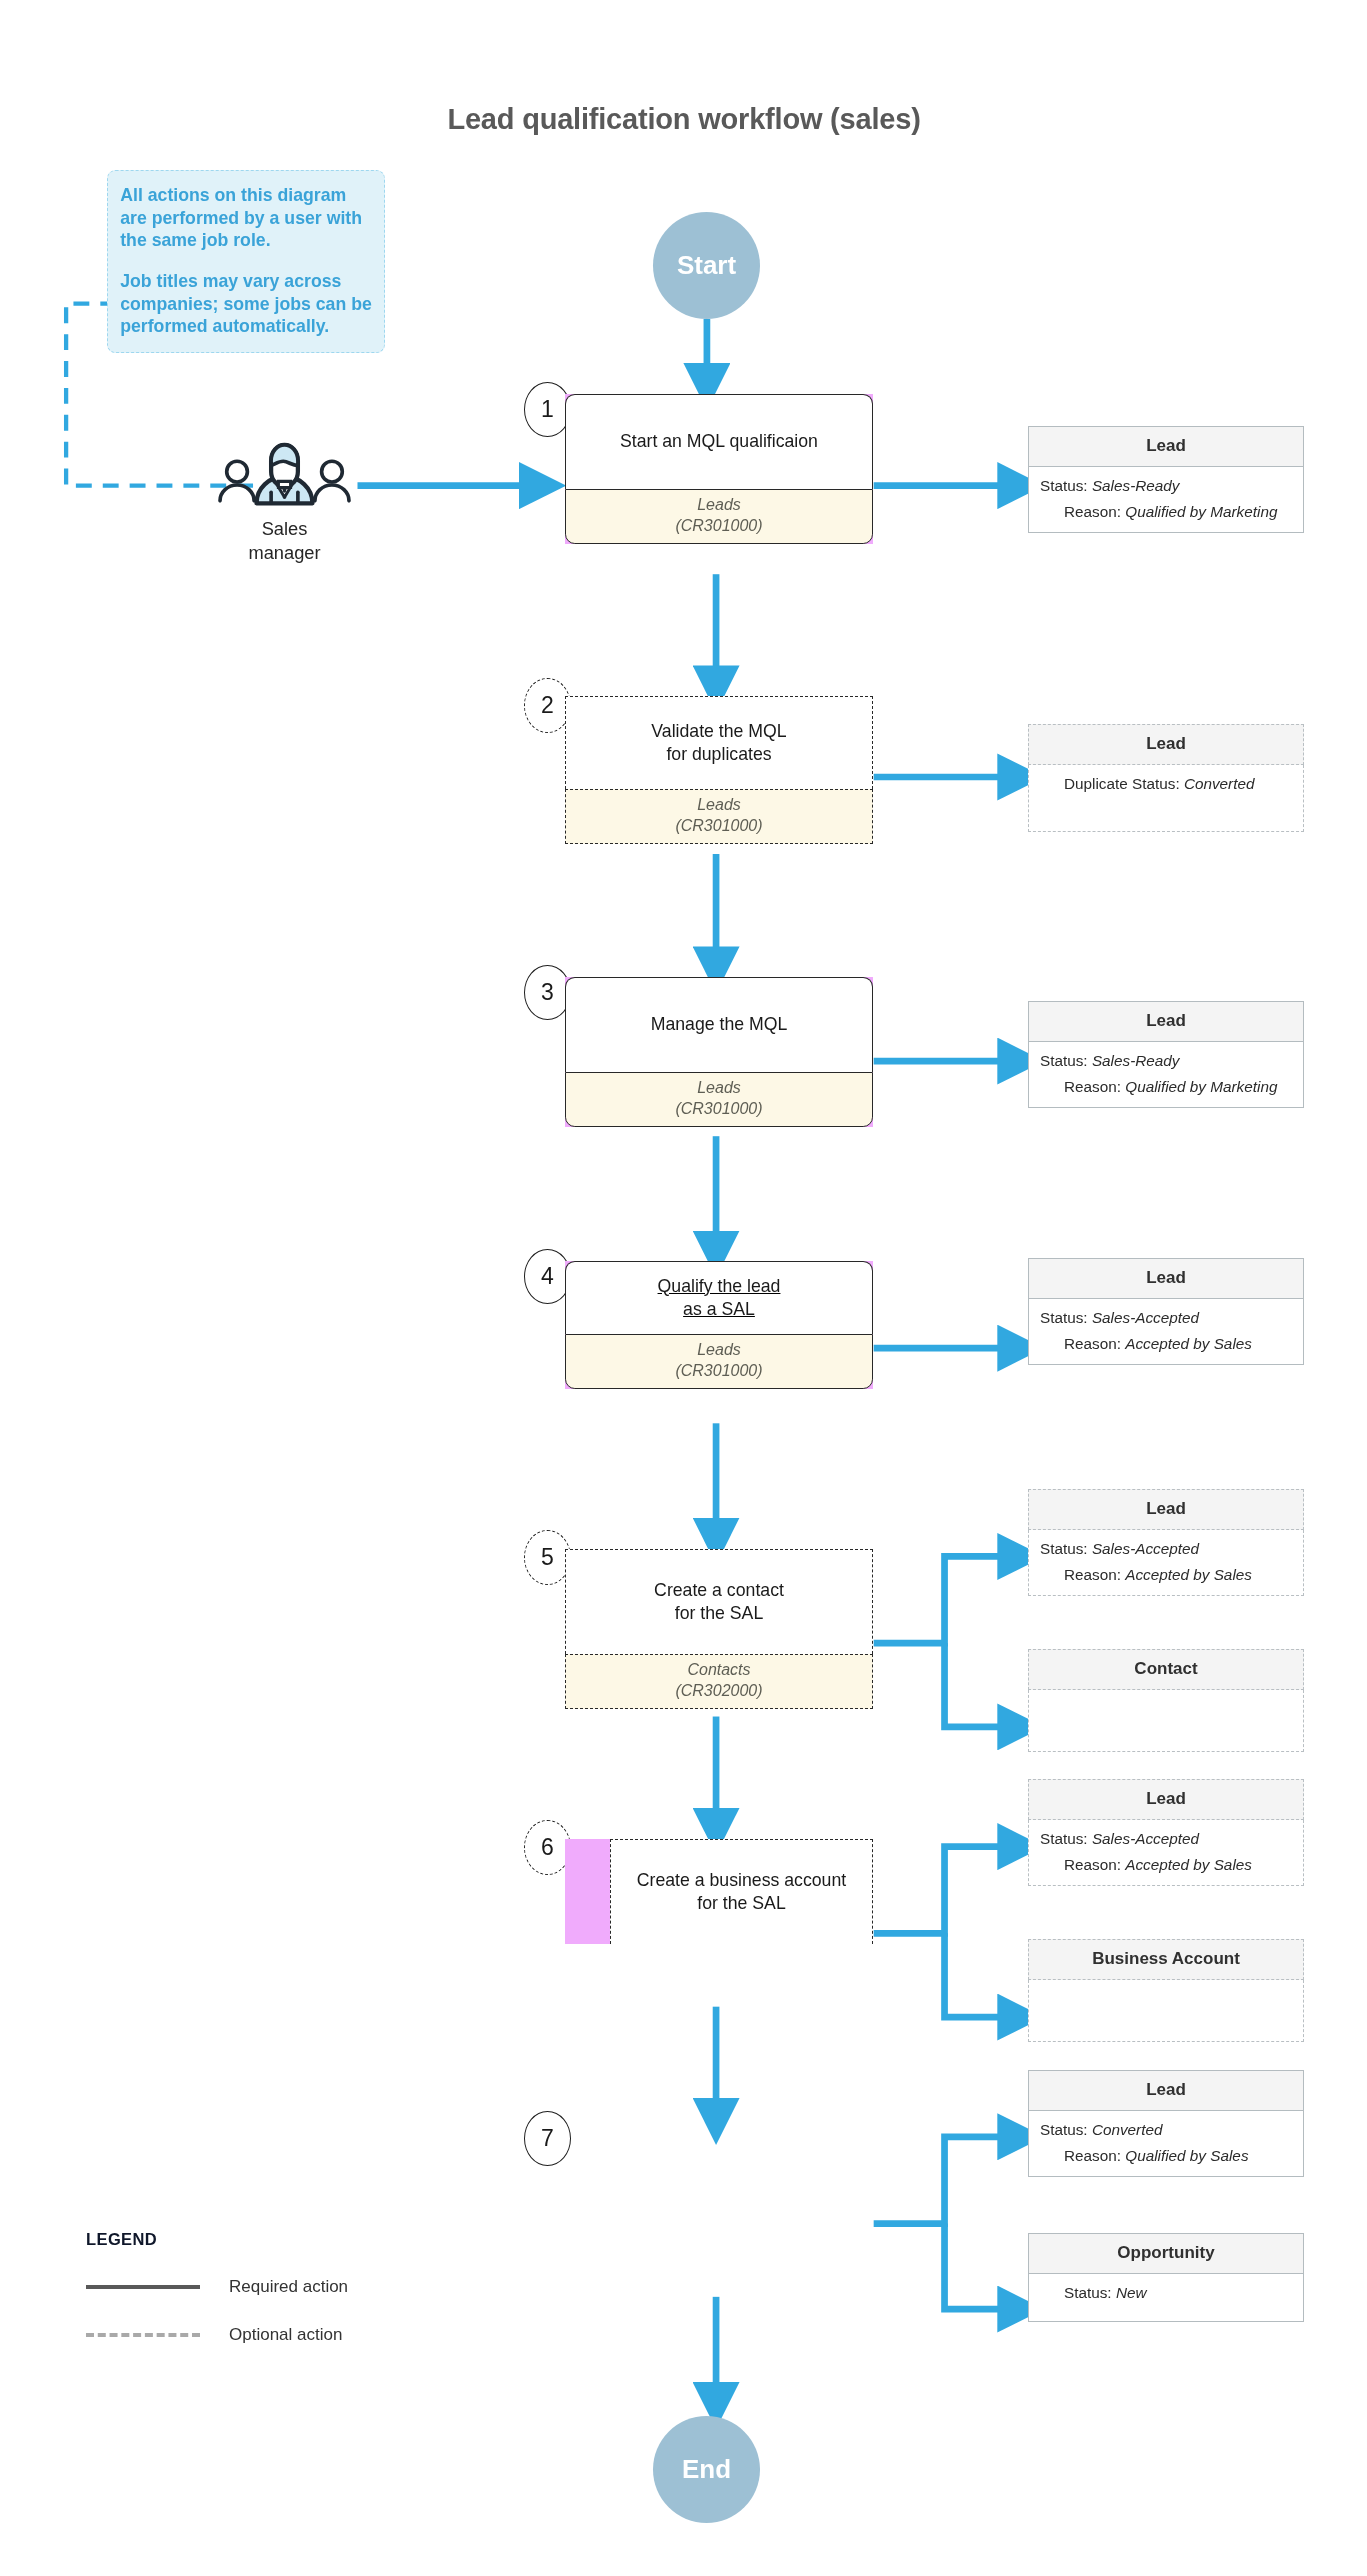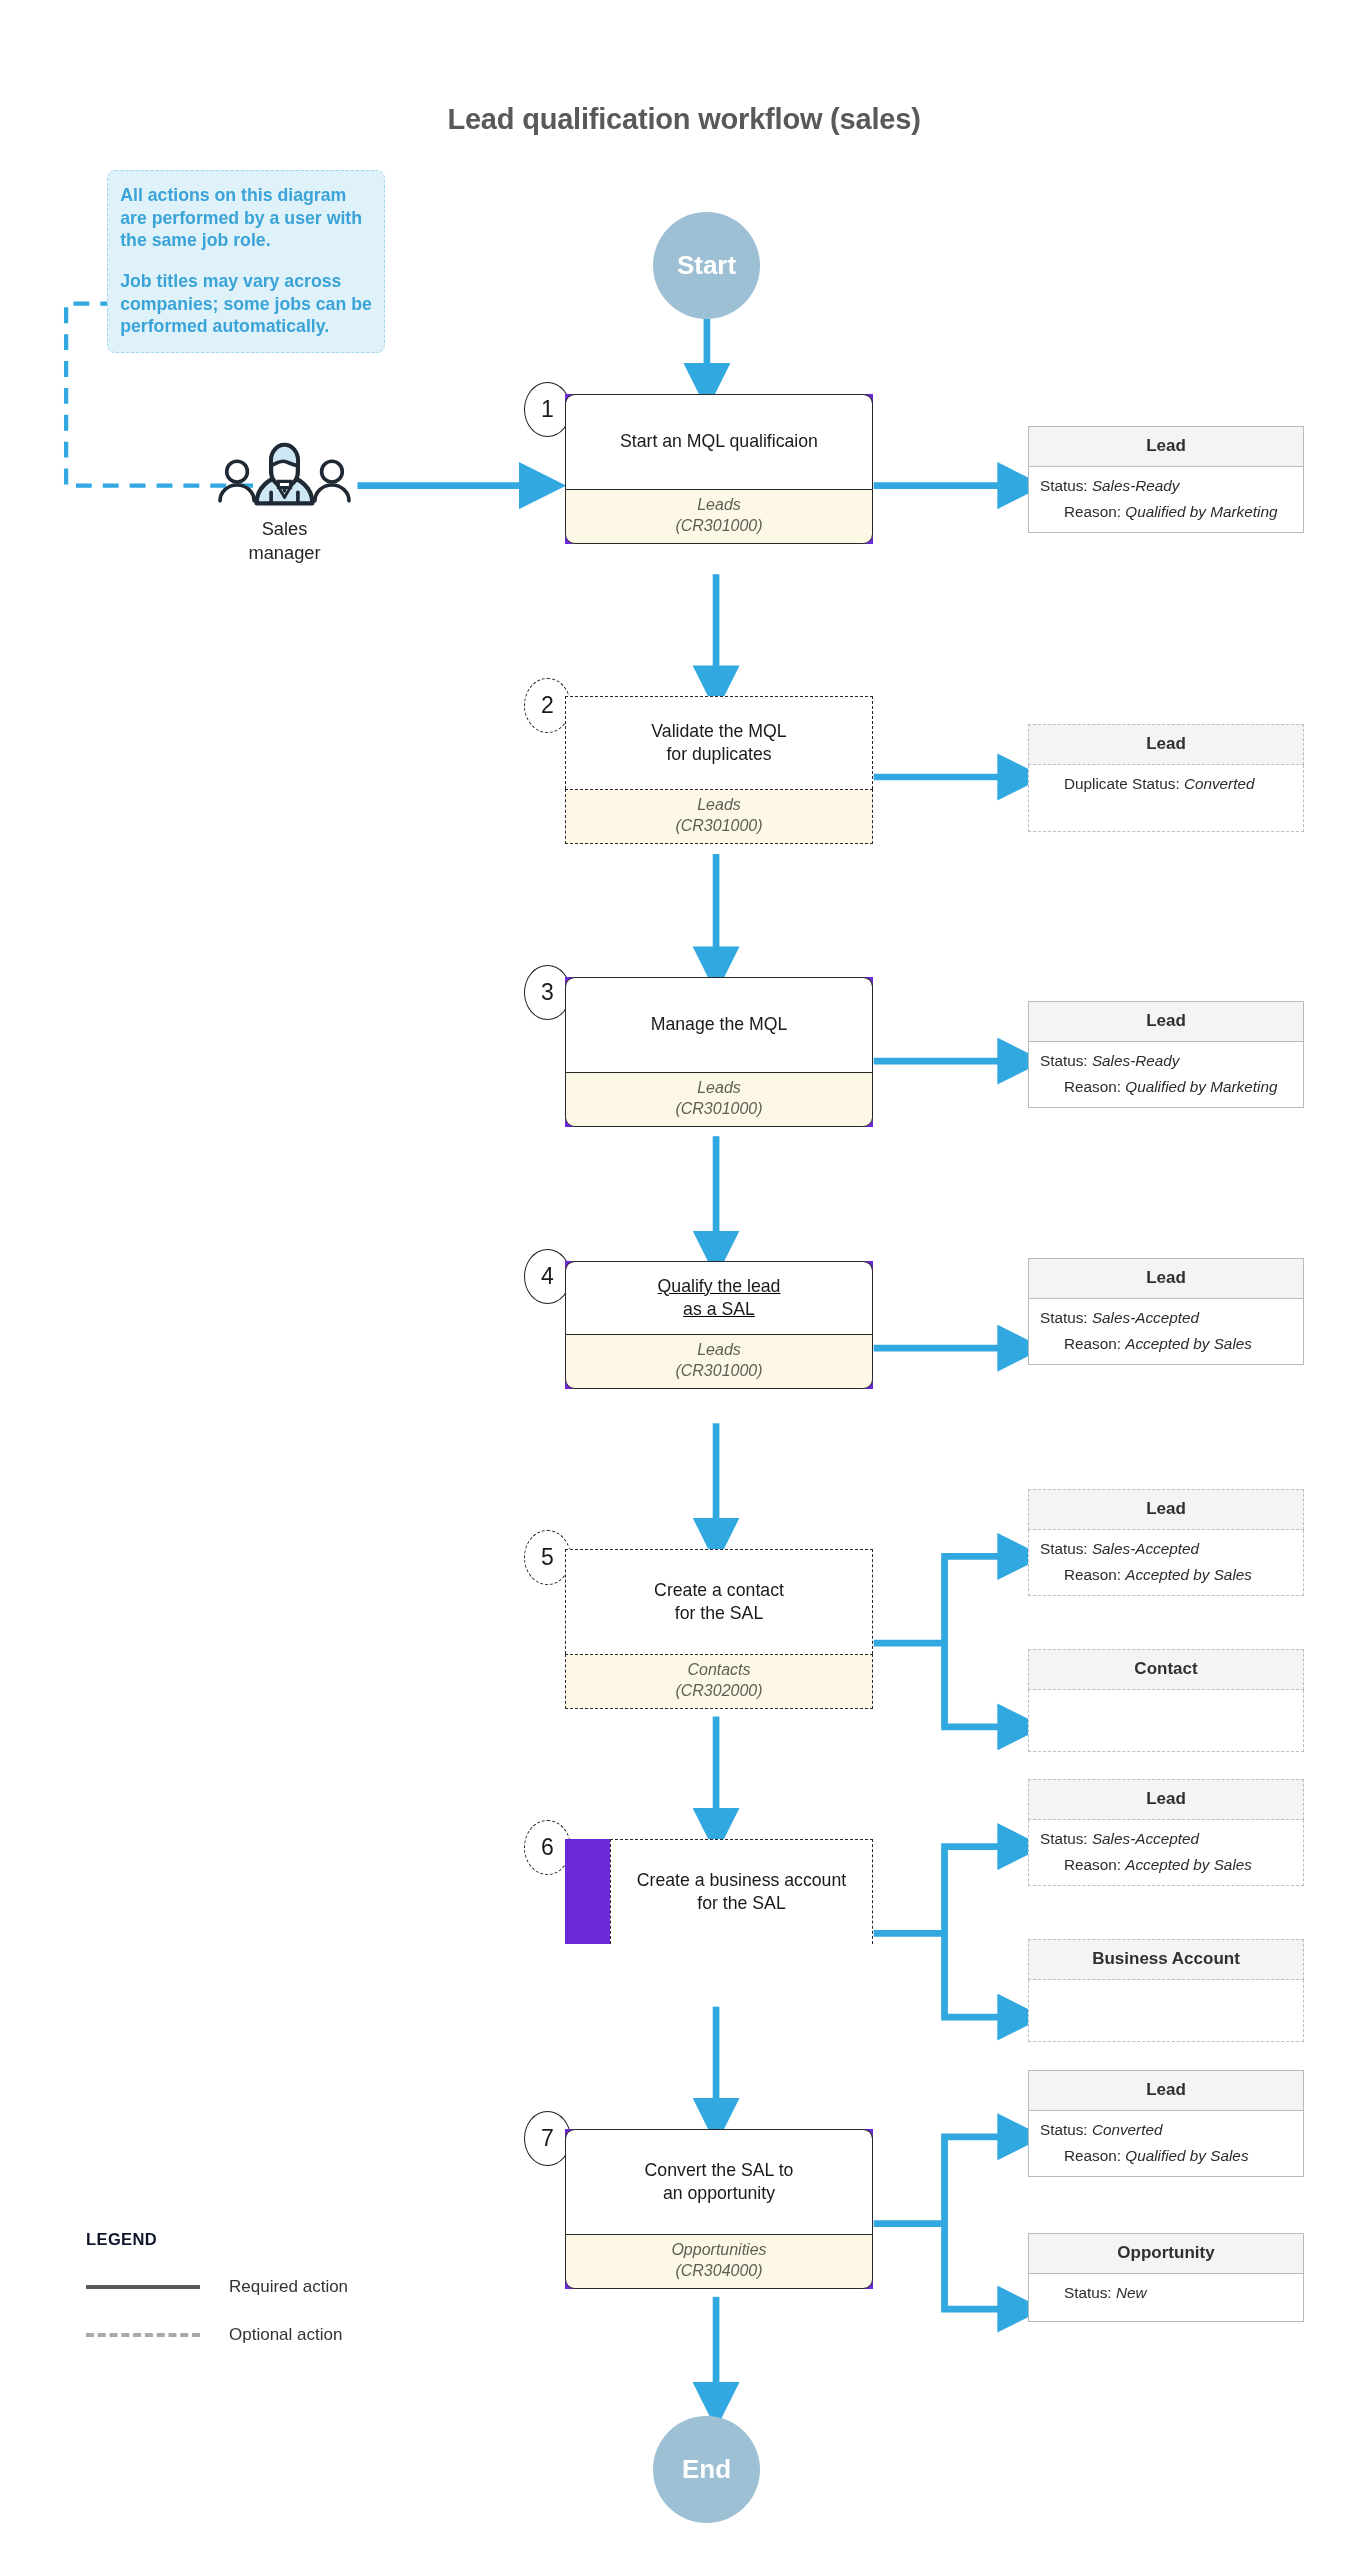--- a/index.html
+++ b/index.html
@@ -70,21 +70,21 @@
     align-items: center;
     justify-content: center;
   }
   #start-node { left: 653px; top: 212px; width: 107px; height: 107px; }
   #end-node   { left: 653px; top: 2416px; width: 107px; height: 107px; }
 
   
   .step {
     box-sizing: border-box;
     width: 308px;
-    background: #6d28d9;
+    background: #f0abfc;
   }
   .step-main {
     box-sizing: border-box;
     width: 100%;
     background: #ffffff;
     display: flex;
     align-items: center;
     justify-content: center;
     text-align: center;
   }
@@ -362,32 +362,20 @@
   <div class="abs node-layer step optional" id="step-6" style="left:565px; top:1839px;padding-left:45px;">
     <div class="step-main" style="height:105px;">
       <div class="step-title">
         <div>Create a business account</div>
         <div>for the SAL</div>
       </div>
     </div>
   </div>
 
   <div class="abs node-layer step-badge required" style="left:524px; top:2111px;">7</div>
-  <div class="abs node-layer step required" id="step-7" style="left:565px; top:2129px;">
-    <div class="step-main" style="height:105px;">
-      <div class="step-title">
-        <div>Convert the SAL to</div>
-        <div>an opportunity</div>
-      </div>
-    </div>
-    <div class="step-form">
-      <div>Opportunities</div>
-      <div>(CR304000)</div>
-    </div>
-  </div>
 
   <div class="abs node-layer terminator" id="end-node">End</div>
 
   <div class="abs node-layer entity solid" style="left:1028px; top:426px;">
     <div class="entity-head">Lead</div>
     <div class="entity-body">
       <div class="entity-row"><span>Status:</span> <i>Sales-Ready</i></div>
       <div class="entity-row"><span>Reason:</span> <i>Qualified by Marketing</i></div>
     </div>
   </div>

